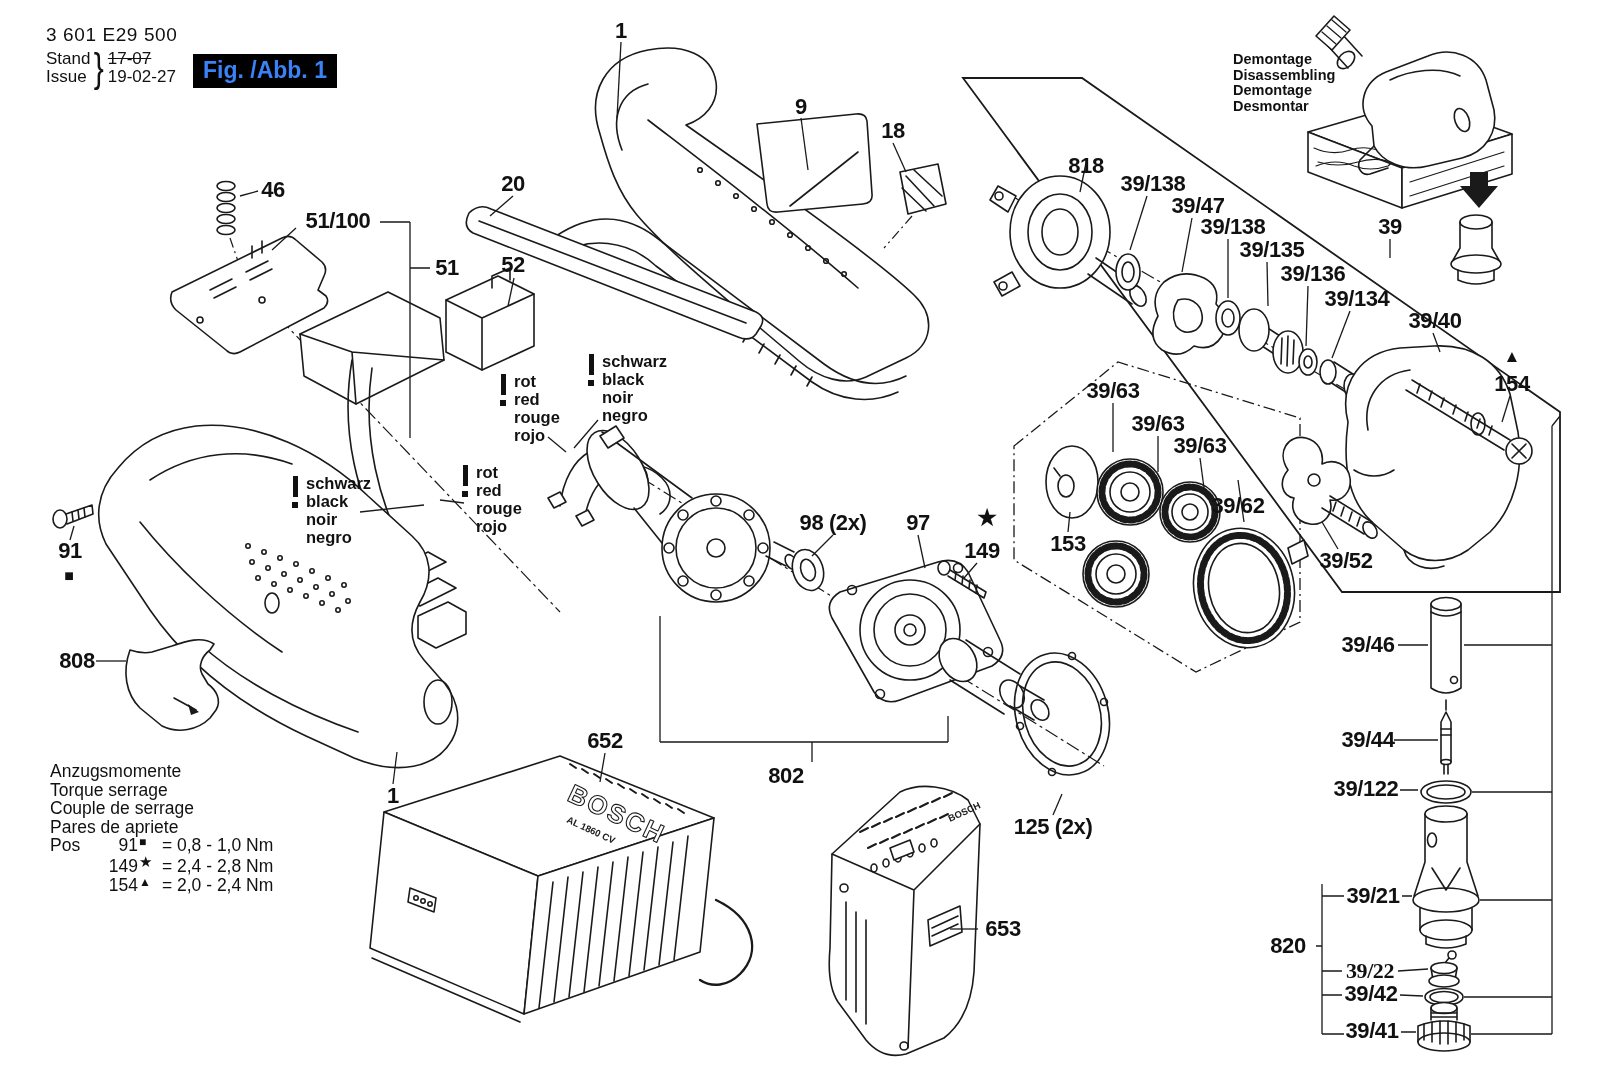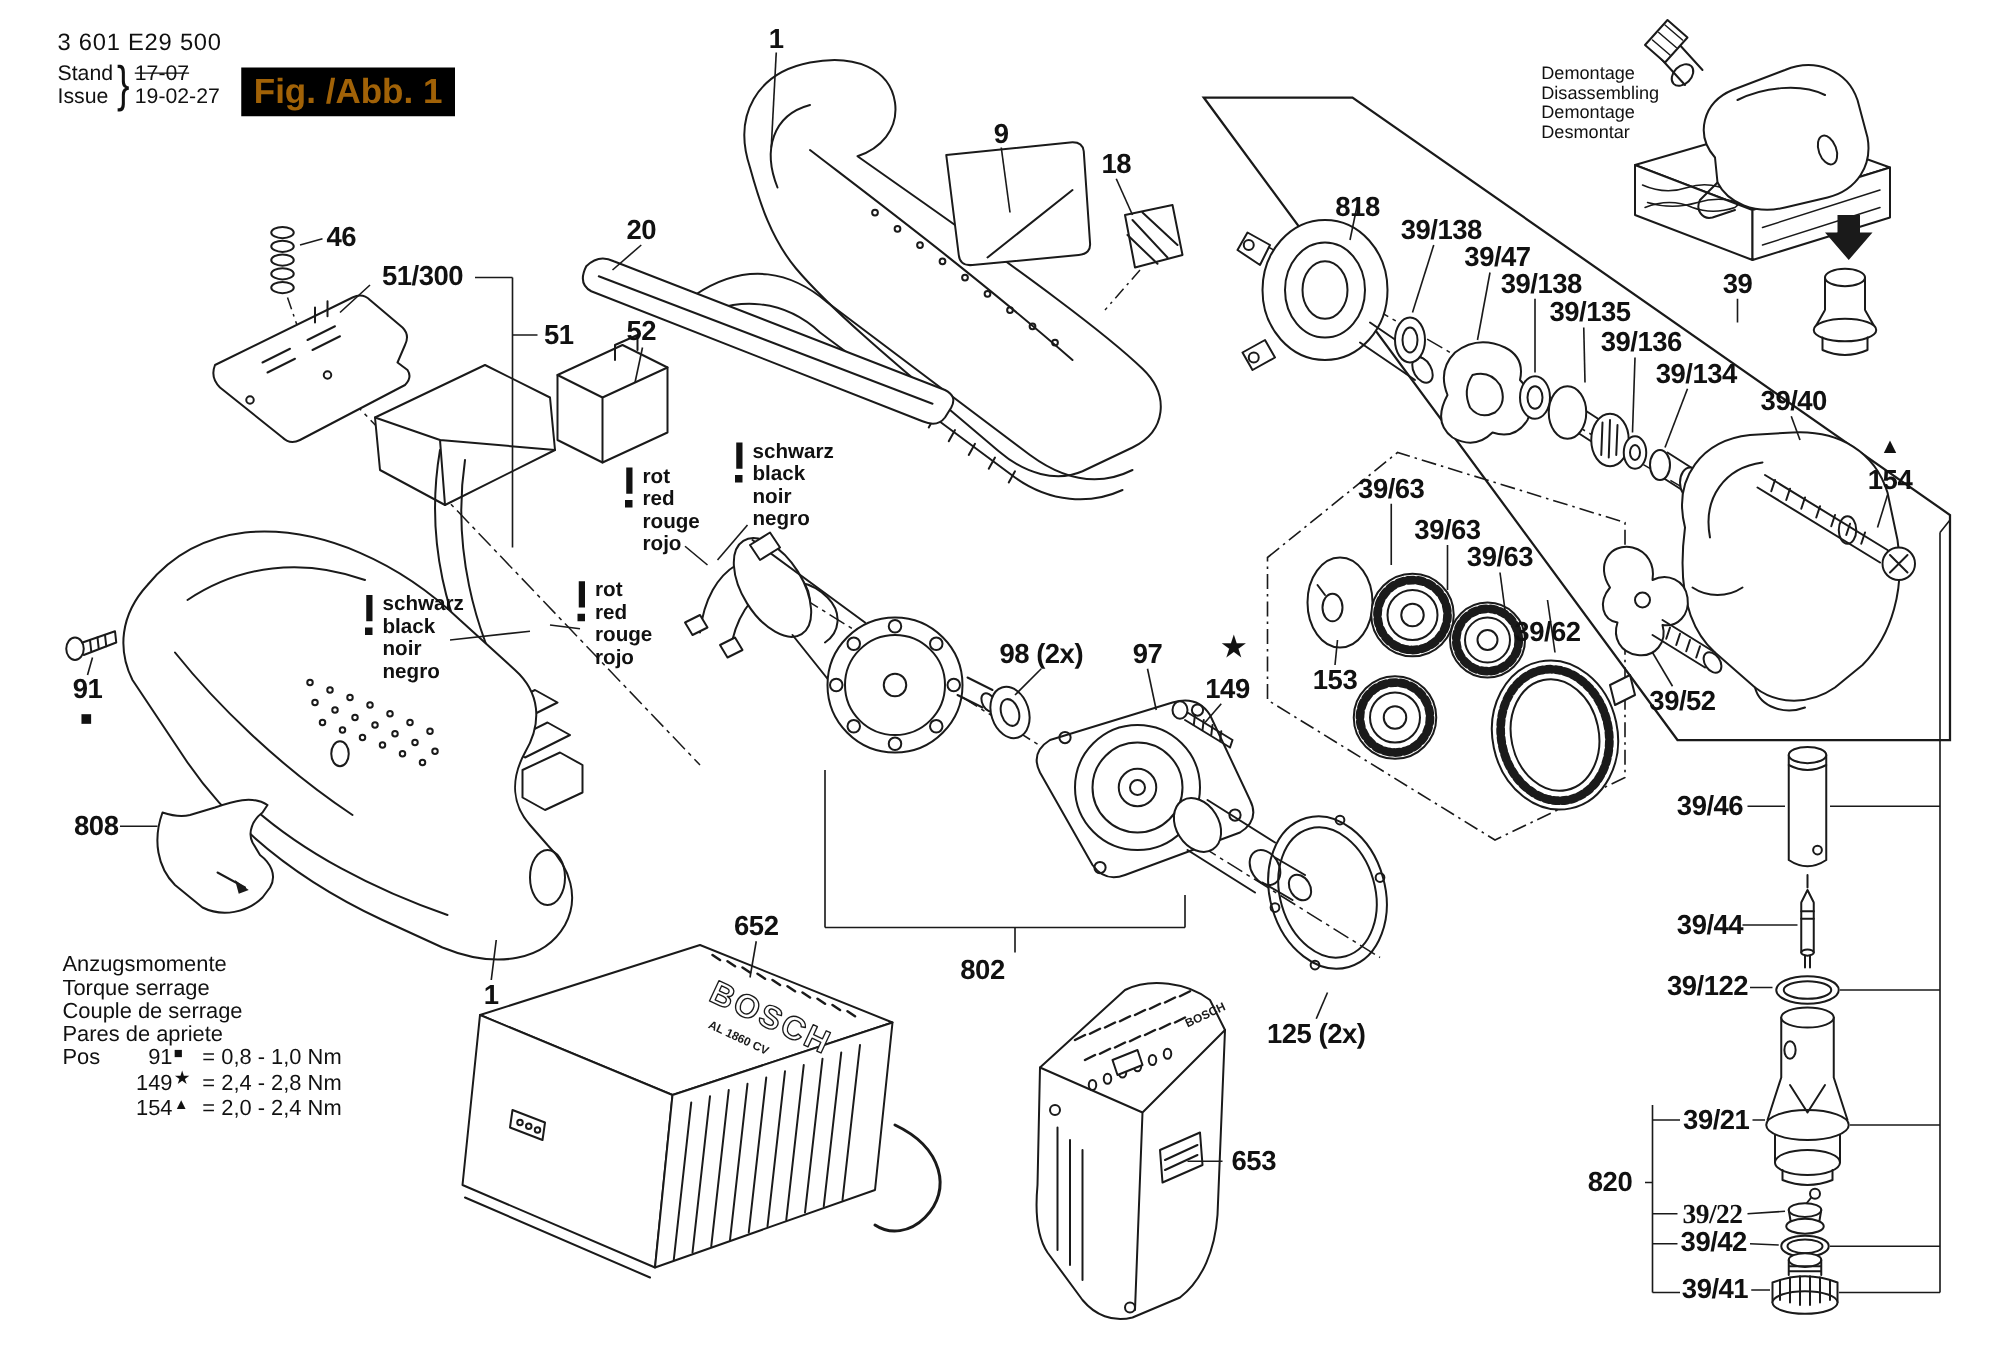--- a/index.html
+++ b/index.html
@@ -8,24 +8,24 @@
   svg.art{position:absolute;left:0;top:0;}
   
   .plabel{position:absolute;transform:translate(-50%,-50%);font-weight:700;font-size:22px;
           white-space:nowrap;letter-spacing:-0.4px;}
   .sym{position:absolute;transform:translate(-50%,-50%);font-size:15px;font-weight:700;}
   
   .docnum{position:absolute;left:46px;top:24px;font-size:19px;letter-spacing:0.6px;}
   .si{position:absolute;left:46px;top:50px;display:flex;align-items:center;font-size:17px;line-height:18px;}
   .si .brace{font-size:40px;font-weight:400;transform:scaleX(.75);margin:0 2px;}
   .si .old{text-decoration:line-through;}
-  .figbox{position:absolute;left:193px;top:54px;background:#000;color:#a16207;font-weight:700;
-          font-size:28px;padding:3px 10px 4px;}
+  .figbox{position:absolute;left:193px;top:54px;background:#000;color:#3b82f6;font-weight:700;
+          font-size:23px;padding:3px 10px 4px;}
   
-  .demontage{position:absolute;left:1233px;top:52px;font-weight:400;font-size:14.5px;line-height:15.5px;}
+  .demontage{position:absolute;left:1233px;top:52px;font-weight:700;font-size:14.5px;line-height:15.5px;}
   
   .wireblock{position:absolute;display:flex;gap:8px;font-weight:700;font-size:16.5px;line-height:18px;}
   .bang{margin-top:2px;}
   .bang .bar{width:5px;height:21px;background:#111;margin:0 auto;}
   .bang .dot{width:6px;height:6px;background:#111;margin:5px auto 0;}
   
   .torque{position:absolute;left:50px;top:762px;font-size:17.5px;line-height:18.5px;}
   .trow{display:flex;align-items:baseline;}
   .tpos{width:44px;}
   .tref{width:44px;text-align:right;}
@@ -551,21 +551,21 @@
       <div>rouge</div>
       <div>rojo</div>
     </div>
   </div>
 
   <div class="plabel" style="left:621px;top:31px;">1</div>
   <div class="plabel" style="left:801px;top:107px;">9</div>
   <div class="plabel" style="left:893px;top:131px;">18</div>
   <div class="plabel" style="left:513px;top:184px;">20</div>
   <div class="plabel" style="left:273px;top:190px;">46</div>
-  <div class="plabel" style="left:338px;top:221px;">51/300</div>
+  <div class="plabel" style="left:338px;top:221px;">51/100</div>
   <div class="plabel" style="left:447px;top:268px;">51</div>
   <div class="plabel" style="left:513px;top:265px;">52</div>
   <div class="plabel" style="left:1086px;top:150px;margin-top:16px;">818</div>
   <div class="plabel" style="left:1153px;top:184px;">39/138</div>
   <div class="plabel" style="left:1198px;top:206px;">39/47</div>
   <div class="plabel" style="left:1233px;top:227px;">39/138</div>
   <div class="plabel" style="left:1272px;top:250px;">39/135</div>
   <div class="plabel" style="left:1313px;top:274px;">39/136</div>
   <div class="plabel" style="left:1357px;top:299px;">39/134</div>
   <div class="plabel" style="left:1390px;top:227px;">39</div>

